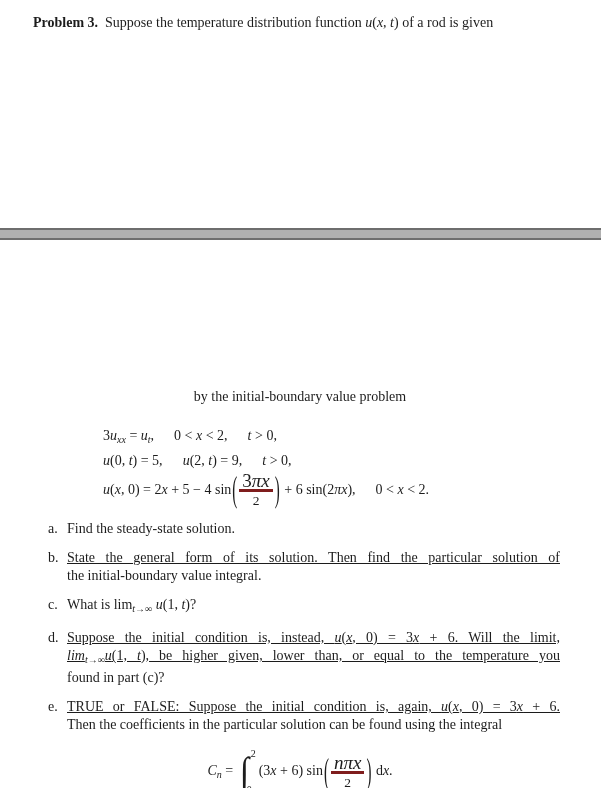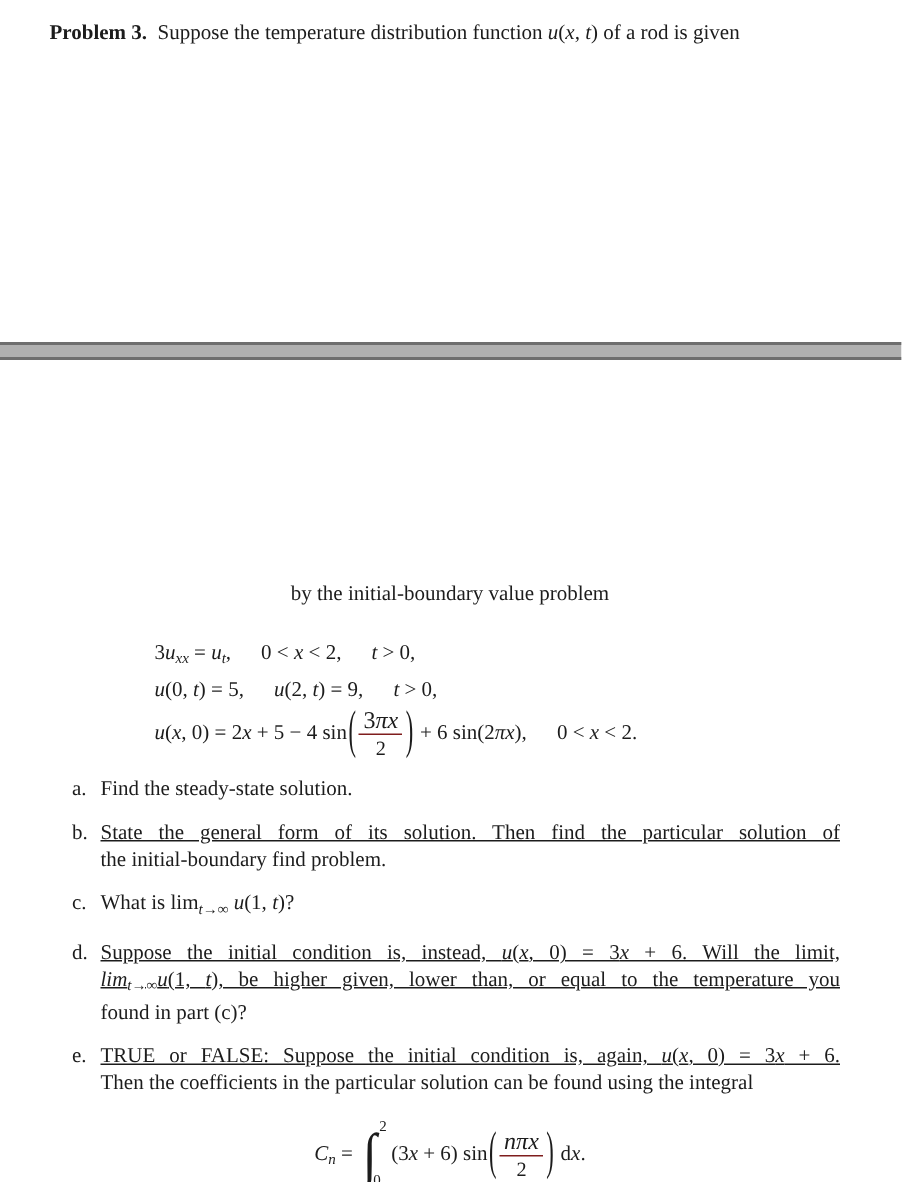--- a/index.html
+++ b/index.html
@@ -25,21 +25,21 @@
   .line.just { text-align:justify; text-align-last:justify;text-decoration:underline; }
 
   .formula { margin:15px 34px 0 33px; text-align:center; }
 
   .b { font-weight:bold; }
   .i { font-style:italic; }
   .sub { font-size:10px; font-style:italic; vertical-align:-3px; }
   .sp { display:inline-block; }
 
   .frac { display:inline-block; vertical-align:middle; text-align:center; padding:0 1px; }
-  .fnum { display:block; border-bottom:1px solid #7f1d1d; padding:0 3px 1px; line-height:15px; font-size:16px; }
+  .fnum { display:block; border-bottom:3px solid #7f1d1d; padding:0 3px 1px; line-height:15px; font-size:19px; }
   .fden { display:block; line-height:15px; font-size:13.5px; padding-top:1px; }
 
   .big { display:inline-block; transform:scaleY(2.35); vertical-align:middle; padding:0 1px; font-size:15px; line-height:17px; }
 
   .intwrap { display:inline-flex; align-items:center; vertical-align:middle; margin:0 3px 0 2px; }
   .intsign { font-size:40px; line-height:40px; display:inline-block; transform:scaleX(0.85); }
   .intlims { display:inline-flex; flex-direction:column; justify-content:space-between; height:46px; font-size:10px; line-height:10px; }
   .intlims .hi { margin-left:1px; }
   .intlims .lo { margin-left:-7px; }
 </style>
@@ -63,21 +63,21 @@
       <li class="item">
         <span class="ilabel">a.</span>
         <div class="itext">
           <div class="line"><span>Find the steady-state solution.</span></div>
         </div>
       </li>
       <li class="item">
         <span class="ilabel">b.</span>
         <div class="itext">
           <div class="line just"><span>State the general form of its solution.  Then find the particular solution of</span></div>
-          <div class="line"><span>the initial-boundary find problem.</span></div>
+          <div class="line"><span>the initial-boundary value integral.</span></div>
         </div>
       </li>
       <li class="item">
         <span class="ilabel">c.</span>
         <div class="itext">
           <div class="line"><span>What is lim</span><span class="sub">t→∞</span><span> </span><span class="i">u</span><span>(1, </span><span class="i">t</span><span>)?</span></div>
         </div>
       </li>
       <li class="item">
         <span class="ilabel">d.</span>

